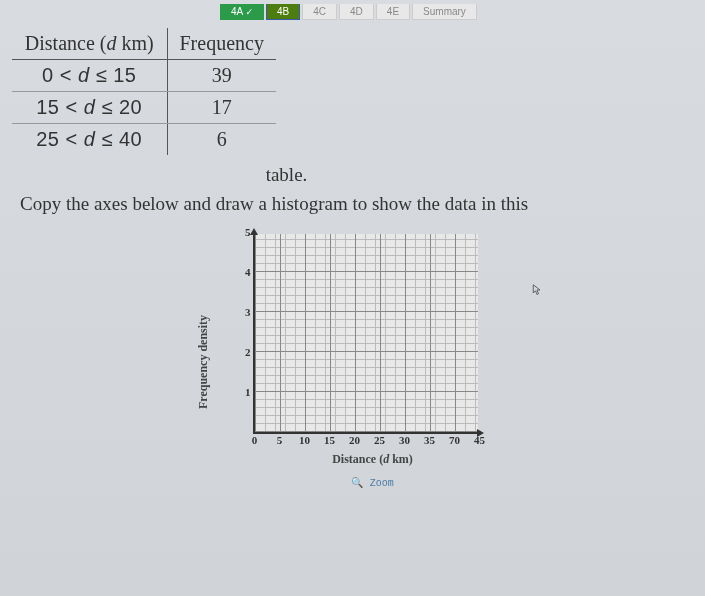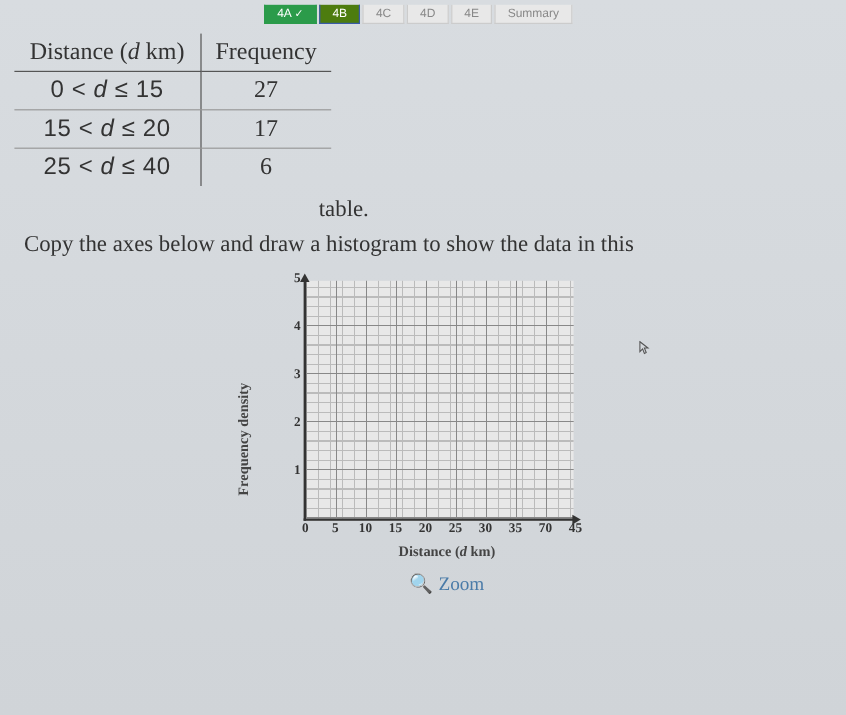--- a/index.html
+++ b/index.html
@@ -147,22 +147,22 @@
       border-left: 4px solid transparent; border-right: 4px solid transparent;
       border-bottom: 7px solid #333;
     }
     .arrow-x {
       position: absolute; right: -6px; bottom: -5px; width: 0; height: 0;
       border-top: 4px solid transparent; border-bottom: 4px solid transparent;
       border-left: 7px solid #333;
     }
     .zoom {
       text-align: center;
-      font-family: Liberation Serif, serif;
-      font-size: 16px;
+      font-family: Liberation Mono, monospace;
+      font-size: 10px;
       color: #4a7ba8;
       margin-top: 10px;
       margin-left: 40px;
       cursor: pointer;
     }
     .zoom-icon { color: #4a7ba8; }
     .var-d { font-style: italic; }
   </style>
 </head>
 <body>
@@ -183,21 +183,21 @@
   <table class="data-table">
     <thead>
       <tr>
         <th>Distance (<span class="var-d">d</span> km)</th>
         <th>Frequency</th>
       </tr>
     </thead>
     <tbody>
       <tr>
         <td class="range">0 &lt; <span class="var-d">d</span> ≤ 15</td>
-        <td>27</td>
+        <td>39</td>
       </tr>
       <tr>
         <td class="range">15 &lt; <span class="var-d">d</span> ≤ 20</td>
         <td>17</td>
       </tr>
       <tr>
         <td class="range">25 &lt; <span class="var-d">d</span> ≤ 40</td>
         <td>6</td>
       </tr>
     </tbody>

